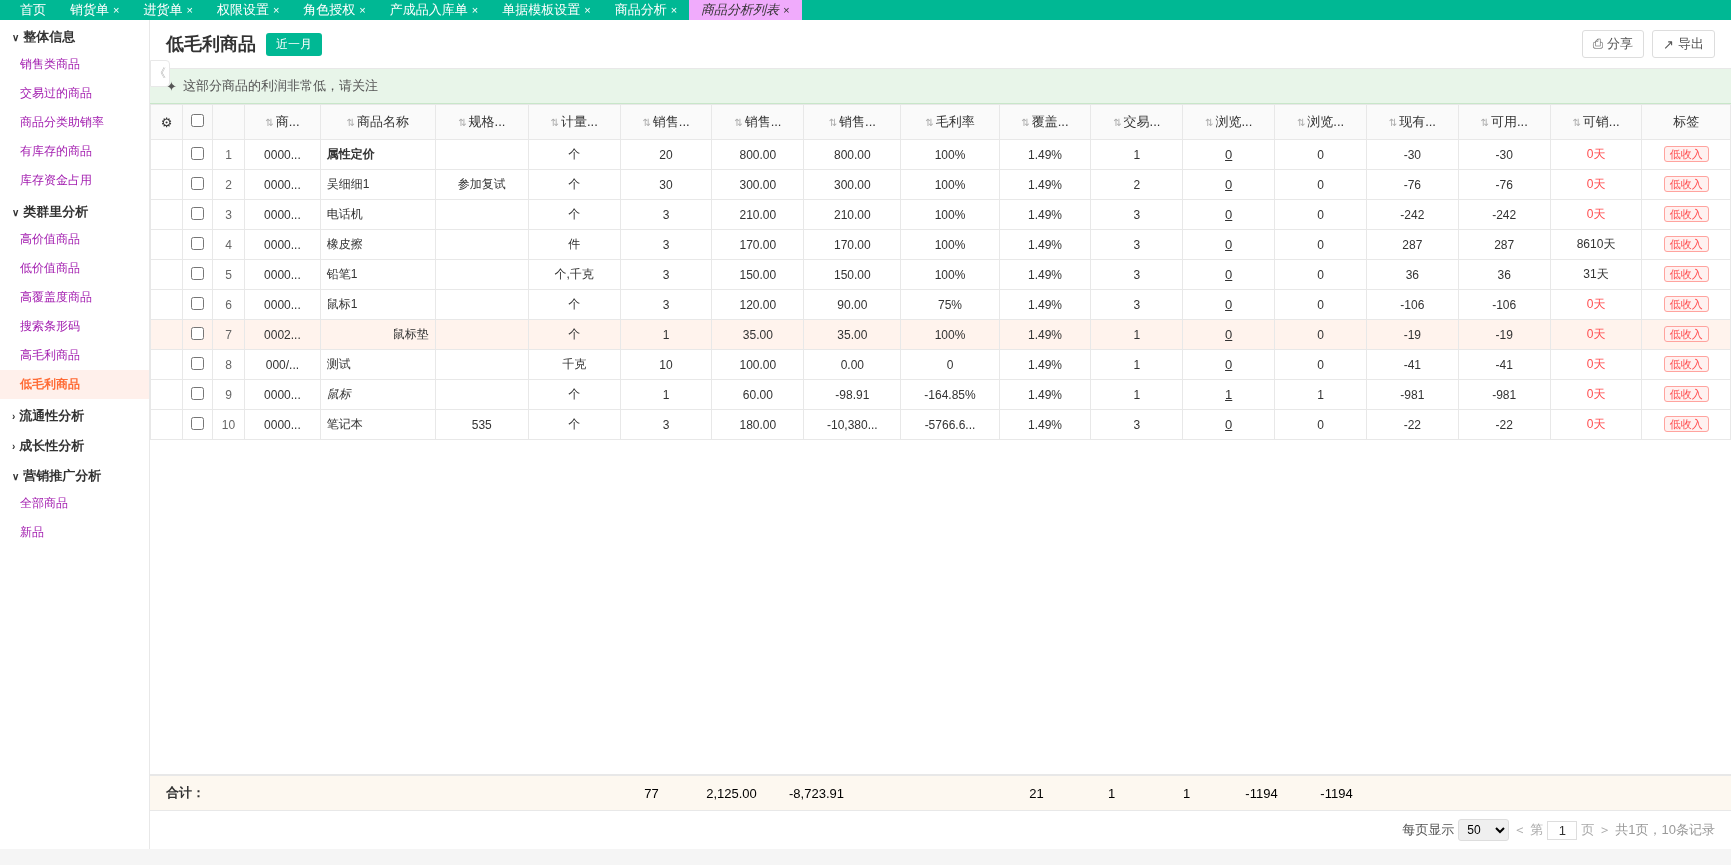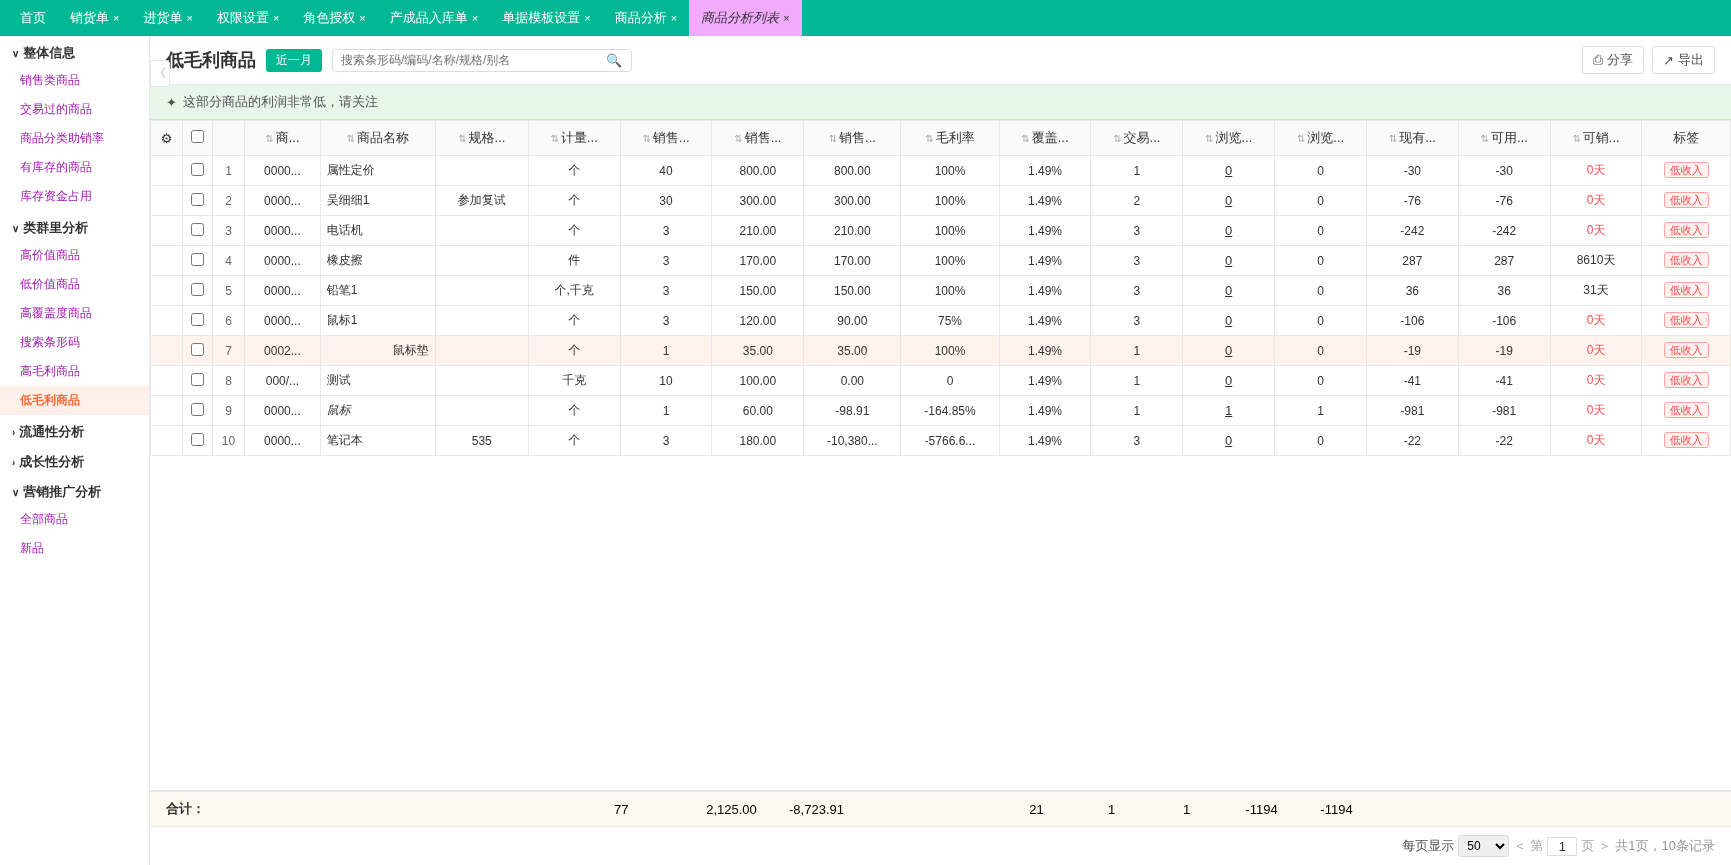--- a/index.html
+++ b/index.html
@@ -1,19 +1,19 @@
 <!DOCTYPE html>
 <html><head>
   <meta charset="utf-8">
   <style>
     * { box-sizing: border-box; margin: 0; padding: 0; font-family: 'Microsoft YaHei', Arial, sans-serif; font-size: 13px; }
     body { background: #f5f5f5; }
     
     
-    .top-nav { background: #00b894; display: flex; align-items: center; height: 36px; padding: 3px 8px; }
+    .top-nav { background: #00b894; display: flex; align-items: center; height: 20px; padding: 3px 8px; }
     .top-nav .nav-item { color: #fff; padding: 0 12px; height: 36px; display: flex; align-items: center; cursor: pointer; white-space: nowrap; }
     .top-nav .nav-item.active { background: #f0abfc; color: #333; font-style: italic; }
     .top-nav .nav-item .close-x { margin-left: 4px; font-size: 11px; }
     
     
     .layout { display: flex; height: calc(100vh - 36px); }
     
     
     .sidebar { width: 150px; background: #fff; border-right: 1px solid #e8e8e8; overflow-y: auto; flex-shrink: 0; }
     .sidebar-section { }
@@ -168,24 +168,20 @@
 
   <main class="main-content">
 
     <div style="position:absolute; left:150px; top:60px; z-index:20; background:#fff; border:1px solid #e8e8e8; border-radius:0 4px 4px 0; padding:4px 3px; cursor:pointer;">
       <span style="color:#aaa; font-size:12px;">《</span>
     </div>
 
     <div class="page-header">
       <span class="page-title">低毛利商品</span>
       <button class="period-btn">近一月</button>
-      <div class="search-box">
-        <input type="text" style="width: 200px;" placeholder="搜索条形码/编码/名称/规格/别名">
-        <span class="search-icon">🔍</span>
-      </div>
       <div class="header-actions">
         <button class="action-btn">
           <span>⎙</span>
           <span>分享</span>
         </button>
         <button class="action-btn">
           <span>↗</span>
           <span>导出</span>
         </button>
       </div>
@@ -301,24 +297,24 @@
               <span>标签</span>
             </th>
           </tr>
         </thead>
         <tbody id="table-body">
         <tr>
       <td></td>
       <td class="checkbox-cell"><input type="checkbox" style=""></td>
       <td class="row-num">1</td>
       <td>0000...</td>
-      <td style="text-align:left;">属性定价</td>
-      <td></td>
-      <td>个</td>
-      <td>40</td>
+      <td style="text-align:left;font-weight:bold;">属性定价</td>
+      <td></td>
+      <td>个</td>
+      <td>20</td>
       <td>800.00</td>
       <td>800.00</td>
       <td>100%</td>
       <td>1.49%</td>
       <td>1</td>
       <td><span class="underline-link">0</span></td>
       <td>0</td>
       <td>-30</td>
       <td>-30</td>
       <td style="color:#ff4d4f">0天</td>
@@ -519,21 +515,21 @@
 
     <div class="table-footer">
       <span class="footer-label">合计：</span>
       <div style="display:flex; flex:1; gap:0;">
         <span style="width:32px;"></span>
         <span style="width:32px;"></span>
         <span style="width:75px;"></span>
         <span style="width:120px;"></span>
         <span style="width:60px;"></span>
         <span style="width:70px;"></span>
-        <span style="width:75px; ">77</span>
+        <span style="width:75px; text-align:center;">77</span>
         <span style="width:85px; text-align:center;">2,125.00</span>
         <span style="width:85px; text-align:center;">-8,723.91</span>
         <span style="width:70px;"></span>
         <span style="width:70px;"></span>
         <span style="width:75px; text-align:center;">21</span>
         <span style="width:75px; text-align:center;">1</span>
         <span style="width:75px; text-align:center;">1</span>
         <span style="width:75px; text-align:center;">-1194</span>
         <span style="width:75px; text-align:center;">-1194</span>
       </div>

